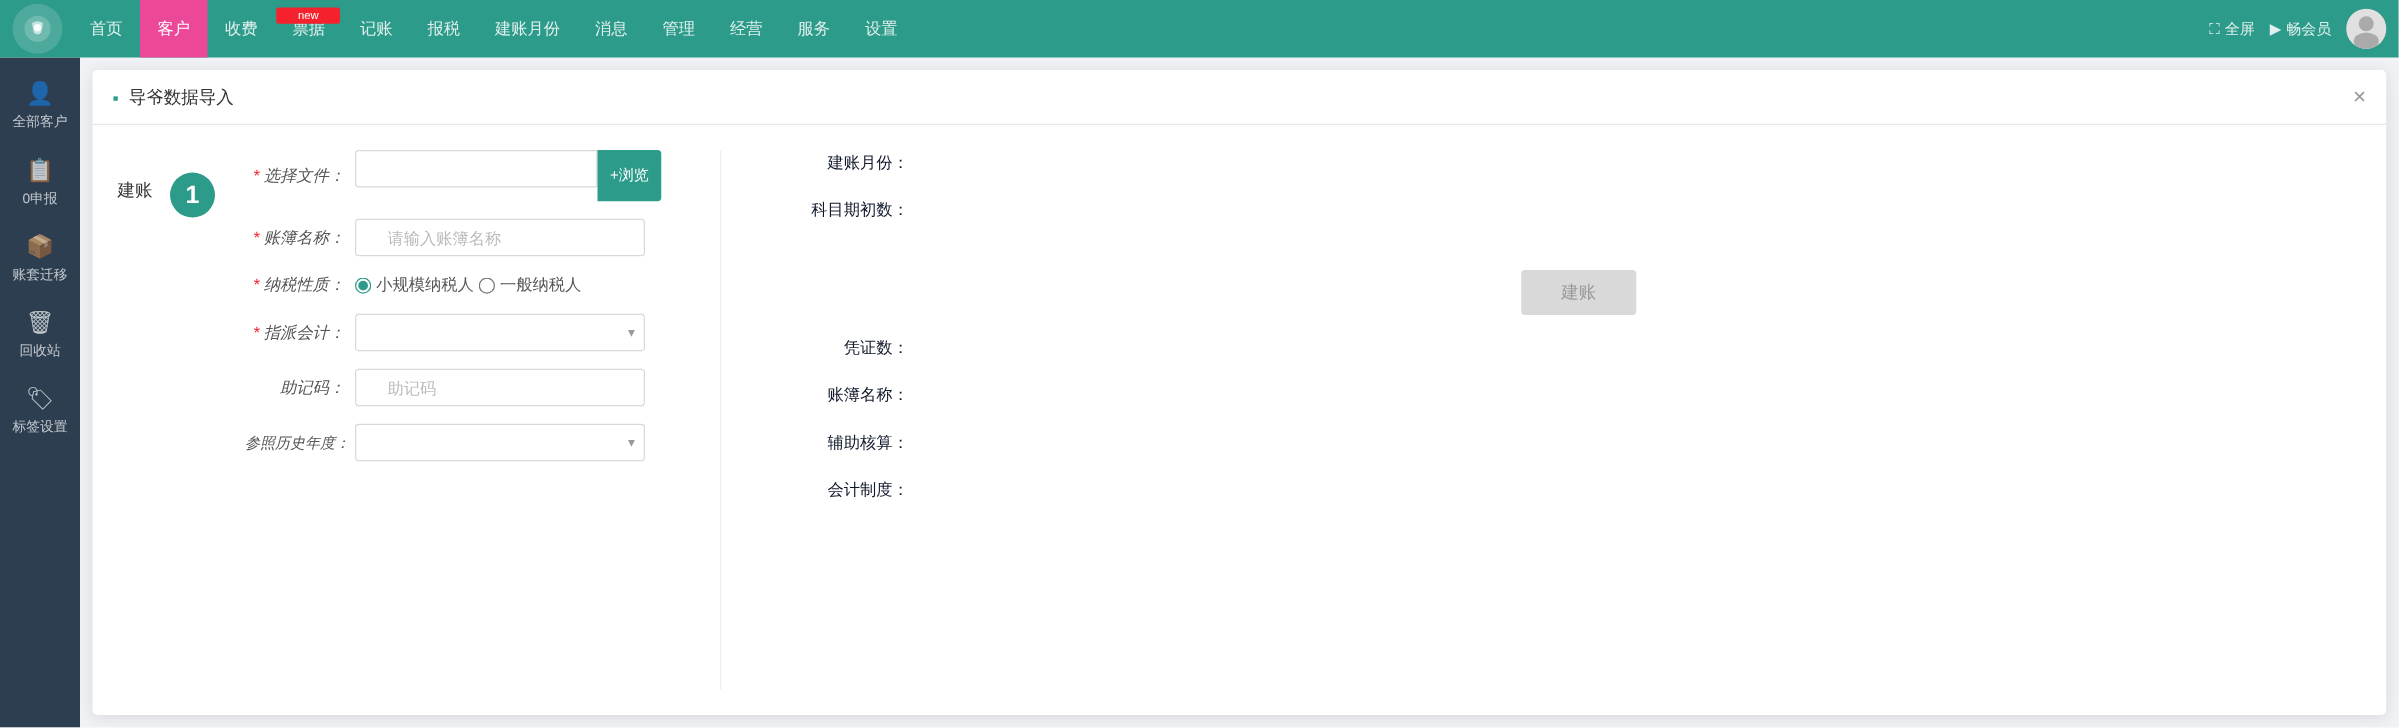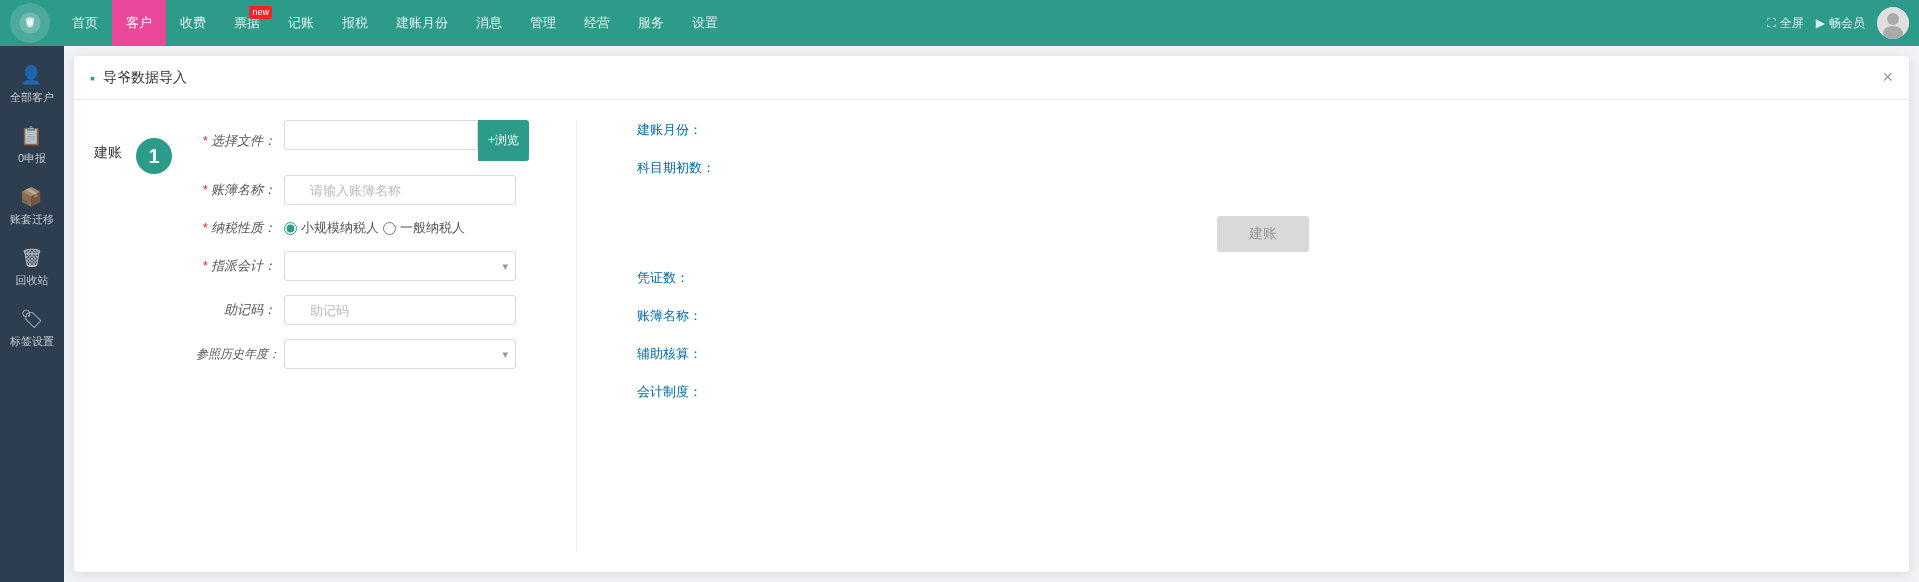--- a/index.html
+++ b/index.html
@@ -36,21 +36,21 @@
       position: relative;
       white-space: nowrap;
     }
     .nav-item.active { background: #ec4899; color: #fff; }
     .nav-item .badge-new {
       position: absolute;
       top: 6px; right: 2px;
       background: #f5222d;
       color: #fff;
       font-size: 9px;
-      padding: 1px 3px;
+      padding: 1px 17px;
       border-radius: 2px;
       line-height: 1.2;
     }
     .nav-right { display: flex; align-items: center; gap: 12px; margin-left: auto; }
     .nav-right-btn {
       color: rgba(255,255,255,0.85);
       cursor: pointer;
       font-size: 12px;
       display: flex; align-items: center; gap: 4px;
     }
@@ -227,22 +227,23 @@
     
     .right-panel { flex: 1; min-width: 280px; }
     .right-form-row {
       display: flex;
       align-items: center;
       margin-bottom: 18px;
       gap: 8px;
     }
     .right-form-label {
       width: 90px;
-      font-size: 13px;
-      color: #0369a1;
+      text-align: right;
+      font-size: 13px;
+      color: #0f172a;
       flex-shrink: 0;
       white-space: nowrap;
     }
     .right-form-value {
       flex: 1;
       font-size: 13px;
       color: #333;
       min-height: 20px;
       border-bottom: 1px solid transparent;
     }

